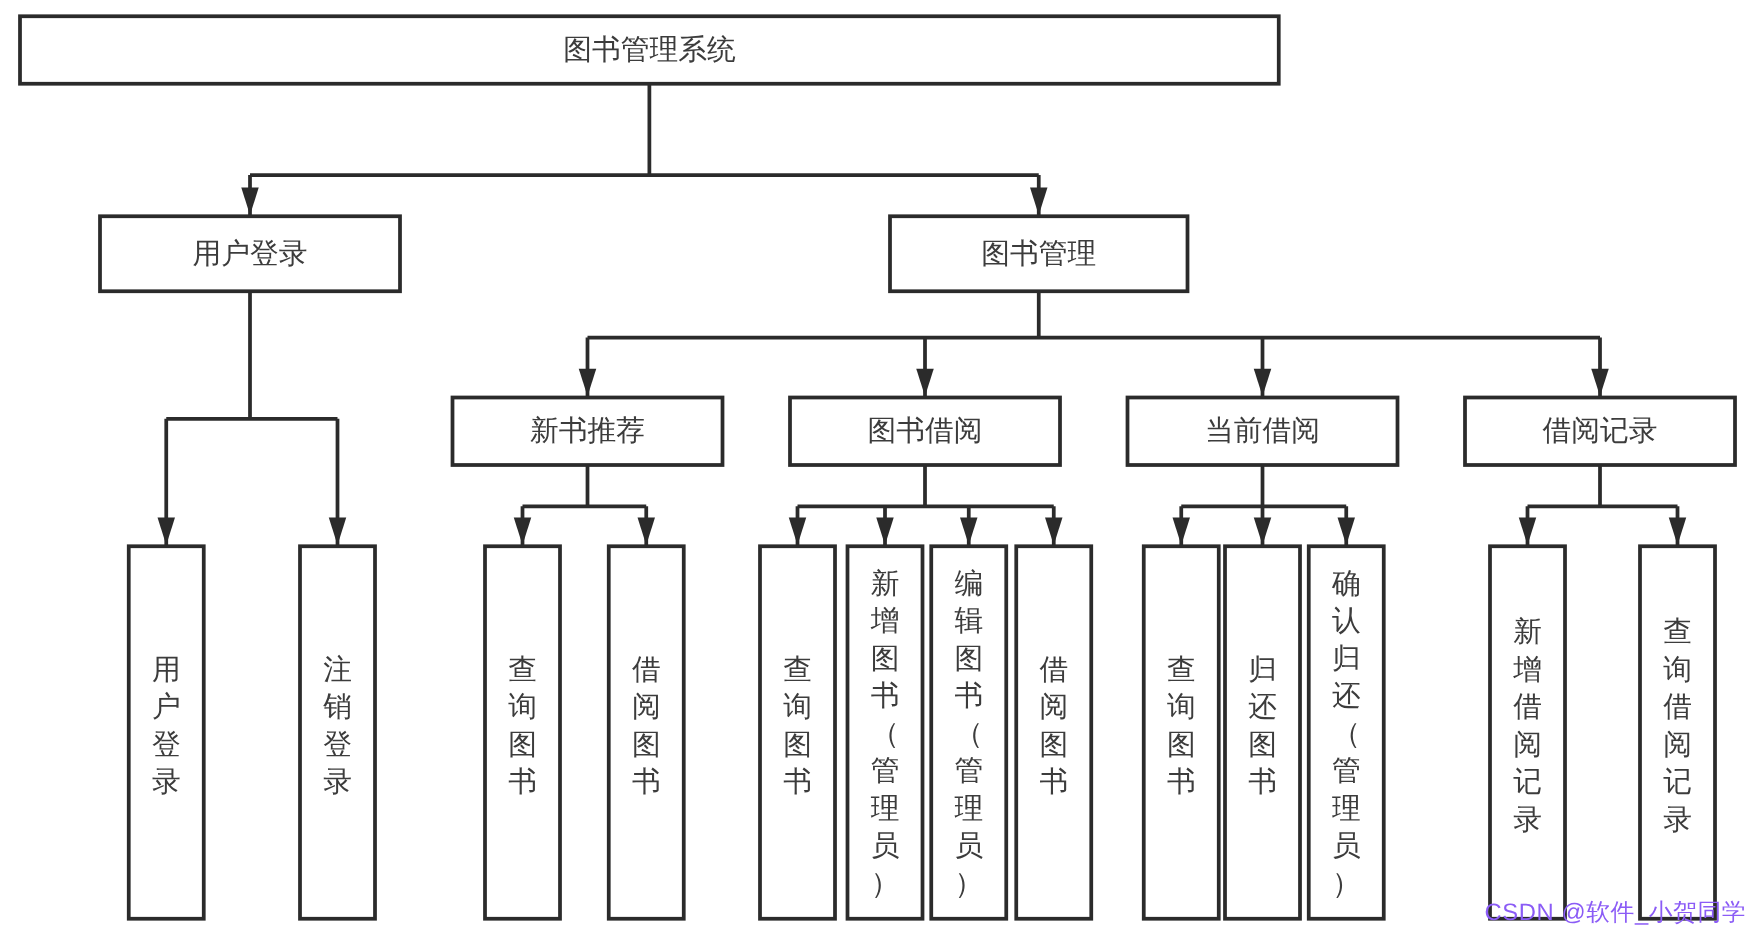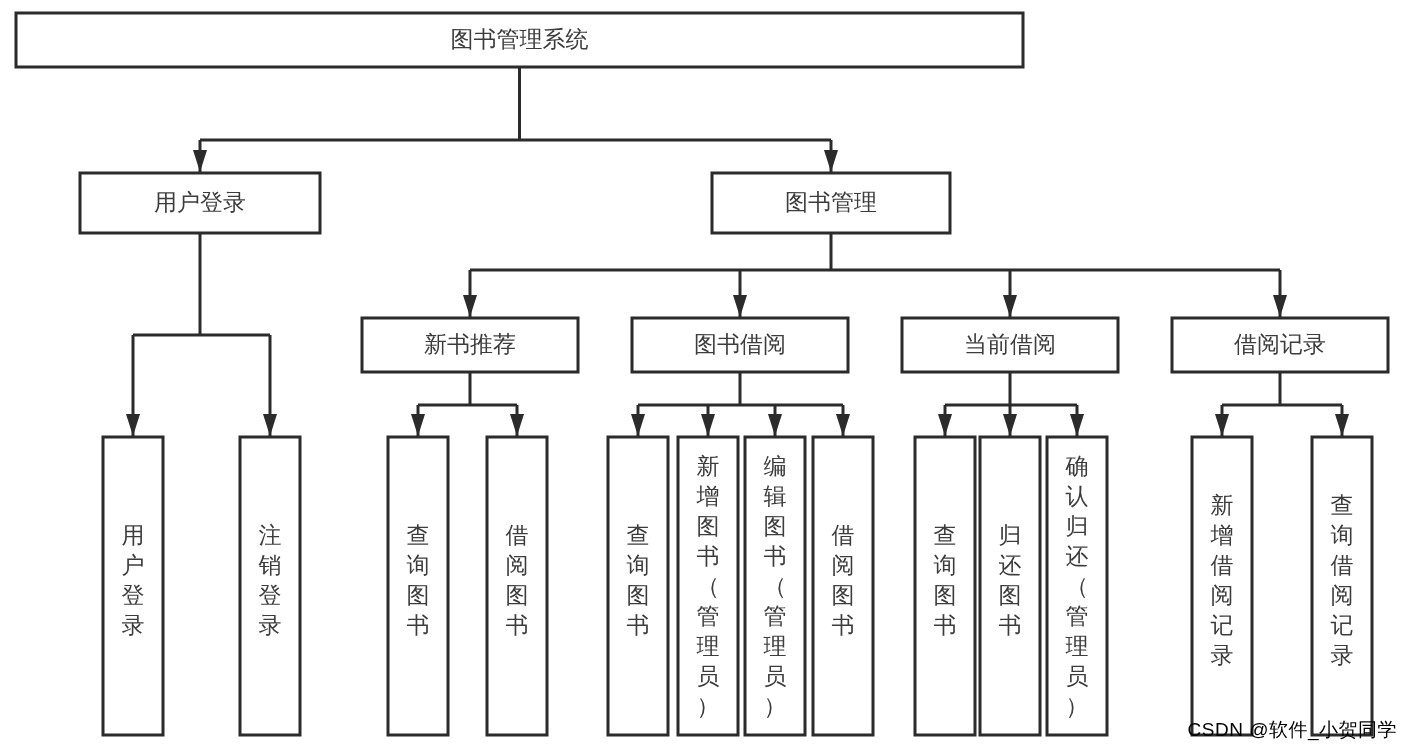--- a/index.html
+++ b/index.html
@@ -55,21 +55,21 @@
     font-family: "Liberation Sans", "DejaVu Sans", sans-serif;
     font-size: 23px;
     text-anchor: middle;
   }
   .watermark {
     position: absolute;
     right: 8px;
     bottom: 4px;
     font-family: "Liberation Sans", "DejaVu Sans", sans-serif;
     font-size: 19px;
-    color: #000000;
+    color: #8b5cf6;
     letter-spacing: 0.5px;
     white-space: nowrap;
     user-select: none;
   }
 </style>
 </head>
 <body>
 
 <div id="diagram-root">
   <svg class="flow" viewBox="0 0 1405 747">

